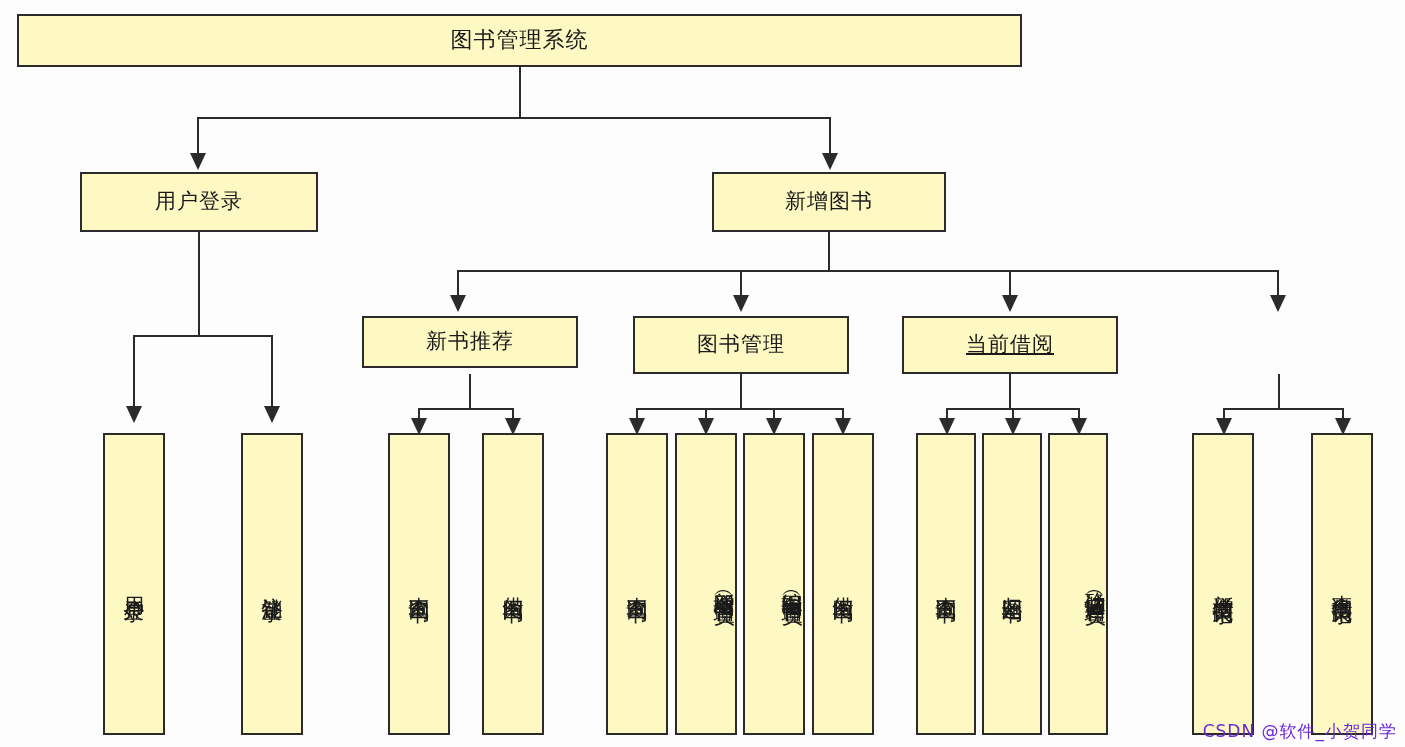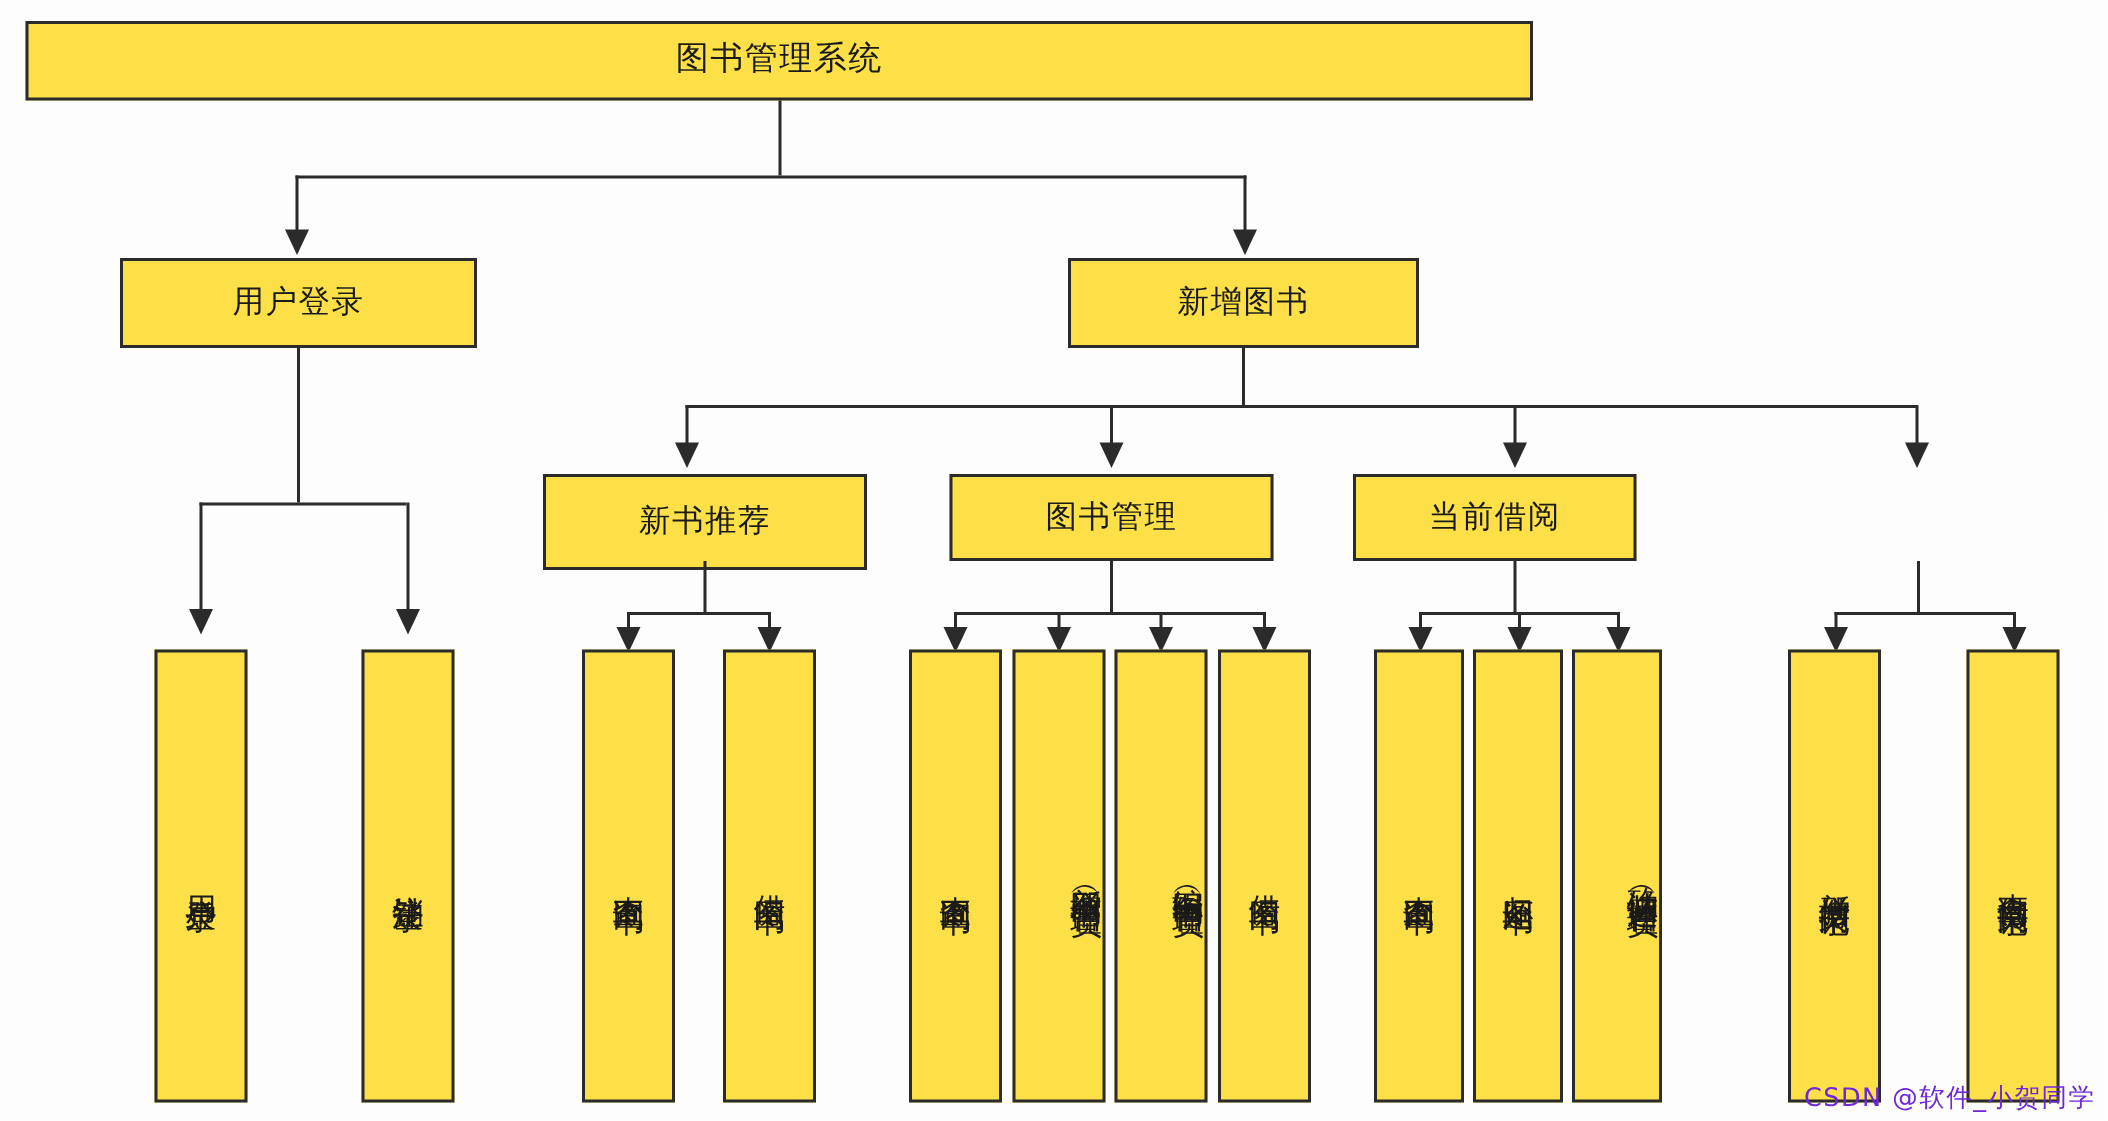--- a/index.html
+++ b/index.html
@@ -17,21 +17,21 @@
   #diagram-root {
     position: relative;
     width: 1405px;
     height: 747px;
     background: #fdfdfd;
   }
   .node {
     position: absolute;
     box-sizing: border-box;
     border: 2px solid #2b2b2b;
-    background: #fde047;
+    background: #fef9c3;
     color: #1a1a1a;
     display: flex;
     align-items: center;
     justify-content: center;
     text-align: center;
   }
   .node-h {
     font-size: 21px;
     letter-spacing: 1px;
     line-height: 1.2;
@@ -123,25 +123,25 @@
 
   <div class="vline" style="left:740px; top:270px; height:27px;"></div>
   <div class="arrow" style="left:733px; top:295px;"></div>
 
   <div class="vline" style="left:1009px; top:270px; height:27px;"></div>
   <div class="arrow" style="left:1002px; top:295px;"></div>
 
   <div class="vline" style="left:1277px; top:270px; height:27px;"></div>
   <div class="arrow" style="left:1270px; top:295px;"></div>
 
-  <div class="node node-h" style="left:362px; top:316px; width:216px; height:64px;">新书推荐</div>
+  <div class="node node-h" style="left:362px; top:316px; width:216px; height:52px;">新书推荐</div>
 
   <div class="node node-h" style="left:633px; top:316px; width:216px; height:58px;">图书管理</div>
 
-  <div class="node node-h" style="left:902px; top:316px; width:189px; height:58px;">当前借阅</div>
+  <div class="node node-h" style="left:902px; top:316px; width:216px; height:58px;text-decoration:underline;">当前借阅</div>
 
 
   <div class="vline" style="left:469px; top:374px; height:34px;"></div>
   <div class="hline" style="left:418px; top:408px; width:94px;"></div>
   <div class="vline" style="left:418px; top:408px; height:12px;"></div>
   <div class="arrow" style="left:411px; top:418px;"></div>
   <div class="vline" style="left:512px; top:408px; height:12px;"></div>
   <div class="arrow" style="left:505px; top:418px;"></div>
 
   <div class="vline" style="left:740px; top:374px; height:34px;"></div>

